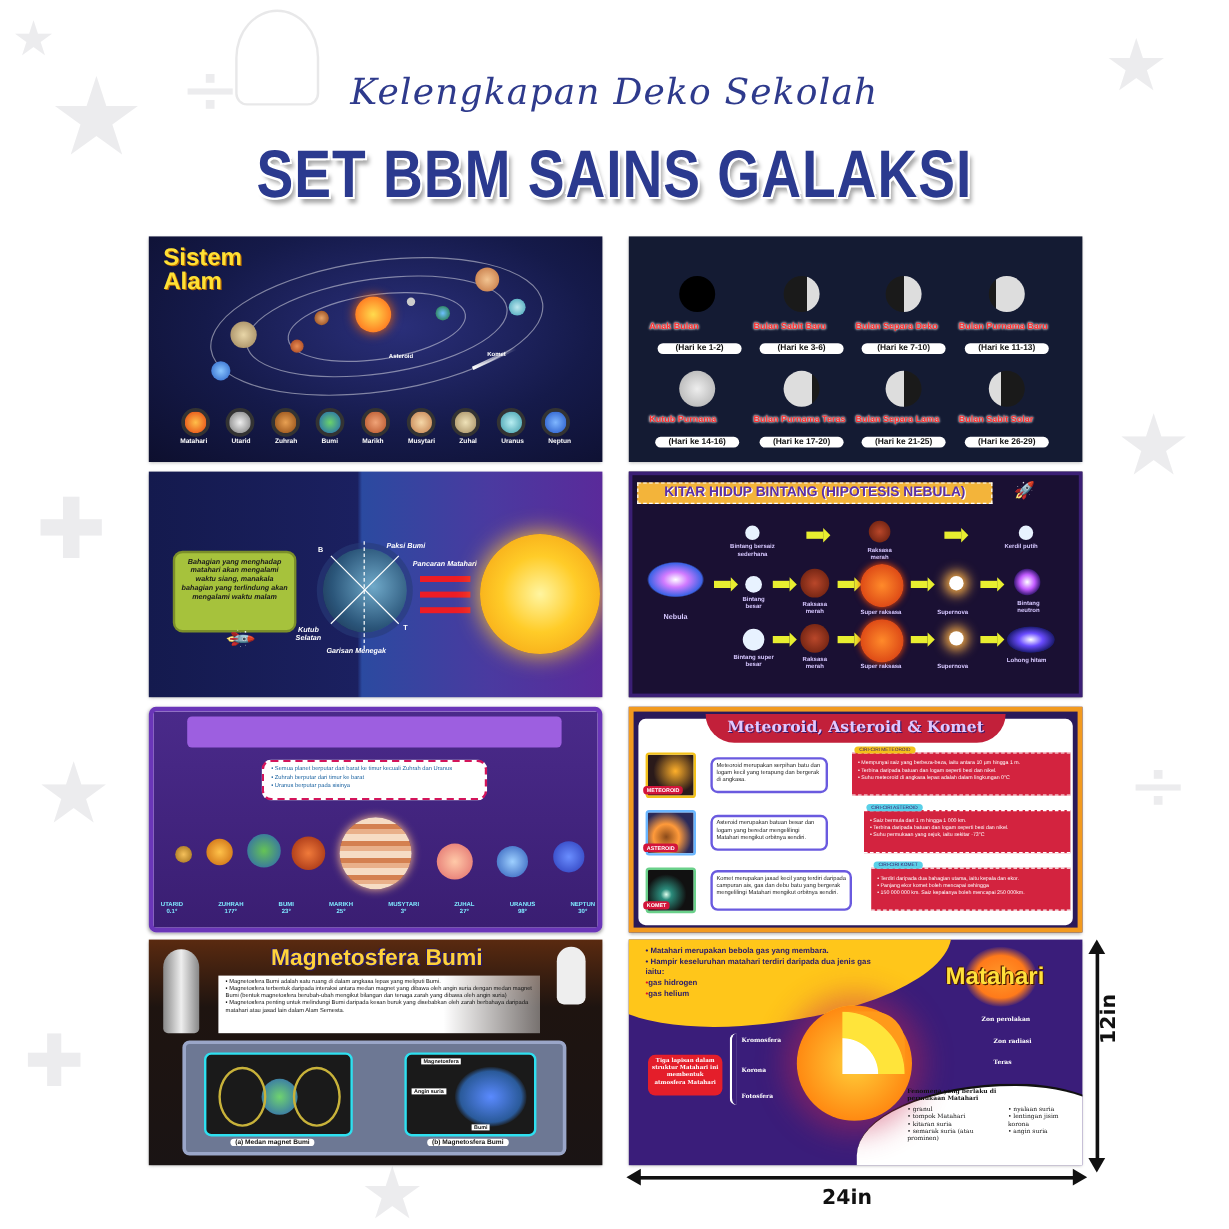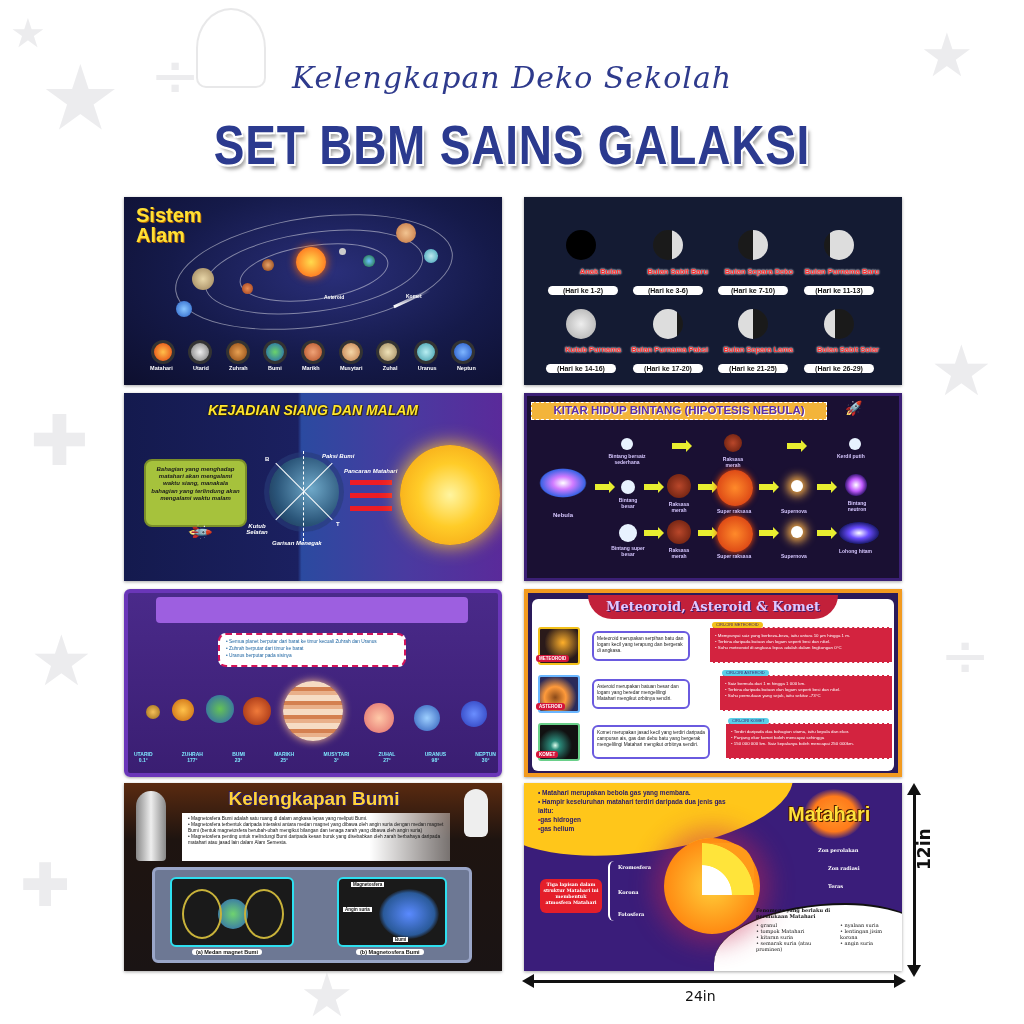--- a/index.html
+++ b/index.html
@@ -8,21 +8,21 @@
 .bg-deco{position:absolute;color:#ececee;font-family:"DejaVu Sans",sans-serif;pointer-events:none}
 .header{position:absolute;left:0;top:0;width:1024px;height:190px;text-align:center}
 .subtitle{position:absolute;top:60px;left:0;width:1024px;text-align:center;font-family:"DejaVu Serif",serif;font-style:italic;font-size:30px;color:#2e3a8c;letter-spacing:1px}
 .title{position:absolute;top:112px;left:0;width:1024px;text-align:center;font-family:"Liberation Sans",sans-serif;font-weight:bold;font-size:56px;color:#2b3a8f;letter-spacing:1px;transform:scaleX(0.82);text-shadow:2px 2px 0 #fff,-2px -2px 0 #fff,2px -2px 0 #fff,-2px 2px 0 #fff,4px 5px 4px rgba(0,0,0,.35)}
 .logo{position:absolute;left:196px;top:8px;width:70px;height:80px;border:2px solid #e2e2e4;border-radius:50% 50% 10px 10px;opacity:.8}
 .poster{position:absolute;width:378px;height:188px;overflow:hidden;box-shadow:0 1px 3px rgba(0,0,0,.35)}
 .p-title{position:absolute;font-weight:bold;text-align:center;white-space:nowrap}
 .planet{position:absolute;border-radius:50%}
 .lbl{position:absolute;font-size:6px;color:#fff;font-weight:bold;text-align:center;white-space:nowrap}
 .moon{position:absolute;width:30px;height:30px;border-radius:50%;background:#cfcfcf}
-.phase-name{position:absolute;width:80px;text-align:right;font-size:7.5px;line-height:8px;color:#ff3030;font-weight:bold;text-shadow:0 0 2px #fff,0 0 2px #fff}
+.phase-name{position:absolute;width:80px;text-align:left;font-size:7.5px;line-height:8px;color:#ff3030;font-weight:bold;text-shadow:0 0 2px #fff,0 0 2px #fff}
 .phase-days{position:absolute;width:70px;text-align:center;font-size:7px;background:#fff;color:#111;border-radius:8px;font-weight:bold;padding:1px 0}
 .arrow{position:absolute;height:6px;background:#e8ee30}
 .arrow:after{content:"";position:absolute;right:-6px;top:-3px;border-left:6px solid #e8ee30;border-top:6px solid transparent;border-bottom:6px solid transparent}
 .mini{font-size:4.6px;line-height:5.6px}
 .dim{position:absolute;background:#111}
 </style>
 </head>
 <body>
 
 <div class="bg-deco" style="left:40px;top:45px;font-size:90px">★</div>
@@ -100,30 +100,29 @@
   <div class="phase-name" style="left:17px;top:71px;width:80px">Anak Bulan</div>
   <div class="phase-days" style="left:24px;top:89px">(Hari ke 1-2)</div>
   <div class="phase-name" style="left:104px;top:71px">Bulan Sabit Baru</div>
   <div class="phase-days" style="left:109px;top:89px">(Hari ke 3-6)</div>
   <div class="phase-name" style="left:189px;top:71px">Bulan Separa Deko</div>
   <div class="phase-days" style="left:194px;top:89px">(Hari ke 7-10)</div>
   <div class="phase-name" style="left:275px;top:71px">Bulan Purnama Baru</div>
   <div class="phase-days" style="left:280px;top:89px">(Hari ke 11-13)</div>
   <div class="phase-name" style="left:17px;top:149px">Kutub Purnama</div>
   <div class="phase-days" style="left:22px;top:167px">(Hari ke 14-16)</div>
-  <div class="phase-name" style="left:104px;top:149px">Bulan Purnama Paksi</div>
+  <div class="phase-name" style="left:104px;top:149px">Bulan Purnama Teras</div>
   <div class="phase-days" style="left:109px;top:167px">(Hari ke 17-20)</div>
   <div class="phase-name" style="left:189px;top:149px">Bulan Separa Lama</div>
   <div class="phase-days" style="left:194px;top:167px">(Hari ke 21-25)</div>
   <div class="phase-name" style="left:275px;top:149px">Bulan Sabit Solar</div>
   <div class="phase-days" style="left:280px;top:167px">(Hari ke 26-29)</div>
 </div>
 
 <div class="poster" style="left:124px;top:393px;background:linear-gradient(90deg,#141a4e 0%,#1b2060 46%,#2b4aa0 47%,#4a3aa0 75%,#5a2a9a 100%)">
-  <div class="p-title" style="left:0;width:378px;top:9px;font-size:14px;color:#ffe62e;font-style:italic;text-shadow:1px 1px 0 #3a2a00,0 0 2px #000">KEJADIAN SIANG DAN MALAM</div>
   <div style="position:absolute;left:20px;top:66px;width:103px;height:68px;background:#a6c23c;border-radius:8px;border:2px solid #7b8f2a;padding:5px 4px;font-size:6px;line-height:7.2px;font-style:italic;font-weight:bold;color:#1b1b1b;text-align:center">
     <span>Bahagian yang menghadap matahari akan mengalami waktu siang, manakala bahagian yang terlindung akan mengalami waktu malam</span>
   </div>
   <div style="position:absolute;left:66px;top:130px;font-size:16px;color:#e23;transform:rotate(45deg)">🚀</div>
   <div class="planet" style="left:145px;top:64px;width:70px;height:70px;background:radial-gradient(circle at 60% 45%,#6fa9c9,#2b567a 60%,#162a48);box-shadow:0 0 0 5px rgba(40,60,120,.6)"></div>
   <div style="position:absolute;left:140px;top:98px;width:80px;height:1px;background:#fff;transform:rotate(-45deg)"></div>
   <div style="position:absolute;left:140px;top:98px;width:80px;height:1px;background:#fff;transform:rotate(45deg)"></div>
   <div style="position:absolute;left:179px;top:58px;width:0;height:90px;border-left:1px dashed #fff"></div>
   <div class="lbl" style="left:141px;top:63px">B</div>
   <div class="lbl" style="left:212px;top:128px">T</div>
@@ -270,21 +269,21 @@
     <div style="position:absolute;left:188px;top:0;width:166px;height:36px;background:#d3233f;border-top:1px dashed #fff;border-bottom:1px dashed #fff;padding:5px 5px;color:#fff;font-size:4.4px;line-height:6px">
       <div style="position:absolute;left:2px;top:-6px;background:#5ad0e8;color:#3a1a6a;font-size:4px;padding:0 4px;border-radius:3px">CIRI-CIRI KOMET</div>
       <div>• <span>Terdiri daripada dua bahagian utama, iaitu kepala dan ekor.</span></div>
       <div>• <span>Panjang ekor komet boleh mencapai sehingga</span></div>
       <div>• <span>150 000 000 km. Saiz kepalanya boleh mencapai 250 000km.</span></div>
     </div>
   </div>
 </div>
 
 <div class="poster" style="left:124px;top:783px;background:linear-gradient(180deg,#5a2a10 0%,#1e1410 30%,#1a1414 100%)">
-  <div class="p-title" style="left:70px;top:5px;width:240px;font-size:19px;color:#ffd23a;text-shadow:1px 1px 0 #2a1a6a,-1px -1px 0 #2a1a6a">Kelengkapan Bumi</div>
+  <div class="p-title" style="left:70px;top:5px;width:240px;font-size:19px;color:#ffd23a;text-shadow:1px 1px 0 #2a1a6a,-1px -1px 0 #2a1a6a">Magnetosfera Bumi</div>
   <div style="position:absolute;left:12px;top:8px;width:30px;height:70px;background:linear-gradient(90deg,#888,#eee,#888);border-radius:15px 15px 4px 4px"></div>
   <div style="position:absolute;left:340px;top:6px;width:24px;height:48px;background:#eee;border-radius:12px 12px 6px 6px"></div>
   <div style="position:absolute;left:58px;top:30px;width:268px;height:48px;background:linear-gradient(90deg,#fff 70%,rgba(255,255,255,.4));padding:3px 6px;font-size:4.8px;line-height:6px;color:#111">
     <div>• <span>Magnetosfera Bumi adalah satu ruang di dalam angkasa lepas yang meliputi Bumi.</span></div>
     <div>• <span>Magnetosfera terbentuk daripada interaksi antara medan magnet yang dibawa oleh angin suria dengan medan magnet Bumi (bentuk magnetosfera berubah-ubah mengikut bilangan dan tenaga zarah yang dibawa oleh angin suria)</span></div>
     <div>• <span>Magnetosfera penting untuk melindungi Bumi daripada kesan buruk yang disebabkan oleh zarah berbahaya daripada matahari atau jasad lain dalam Alam Semesta.</span></div>
   </div>
   <div style="position:absolute;left:28px;top:84px;width:320px;height:96px;background:#6d7894;border:3px solid #9aa6c8;border-radius:6px"></div>
   <div style="position:absolute;left:46px;top:94px;width:124px;height:70px;background:#1a1a1a;border:2px solid #2ee0f0;border-radius:6px">
     <div class="planet" style="left:46px;top:20px;width:30px;height:30px;background:radial-gradient(#6fd36f,#2a5fb8)"></div>
@@ -341,13 +340,13 @@
 </div>
 
 <div class="dim" style="left:913px;top:790px;width:3px;height:180px"></div>
 <div style="position:absolute;left:907px;top:783px;border-bottom:12px solid #111;border-left:7px solid transparent;border-right:7px solid transparent"></div>
 <div style="position:absolute;left:907px;top:965px;border-top:12px solid #111;border-left:7px solid transparent;border-right:7px solid transparent"></div>
 <div style="position:absolute;left:914px;top:870px;font-size:17px;font-weight:bold;color:#111;transform:rotate(-90deg);transform-origin:left top;font-family:'DejaVu Sans',sans-serif">12in</div>
 
 <div class="dim" style="left:530px;top:980px;width:366px;height:3px"></div>
 <div style="position:absolute;left:522px;top:974px;border-right:12px solid #111;border-top:7px solid transparent;border-bottom:7px solid transparent"></div>
 <div style="position:absolute;left:894px;top:974px;border-left:12px solid #111;border-top:7px solid transparent;border-bottom:7px solid transparent"></div>
-<div style="position:absolute;left:685px;top:988px;font-size:14px;font-weight:normal;color:#111;font-family:'DejaVu Sans',sans-serif">24in</div>
+<div style="position:absolute;left:685px;top:988px;font-size:17px;font-weight:bold;color:#111;font-family:'DejaVu Sans',sans-serif">24in</div>
 
 </body></html>

